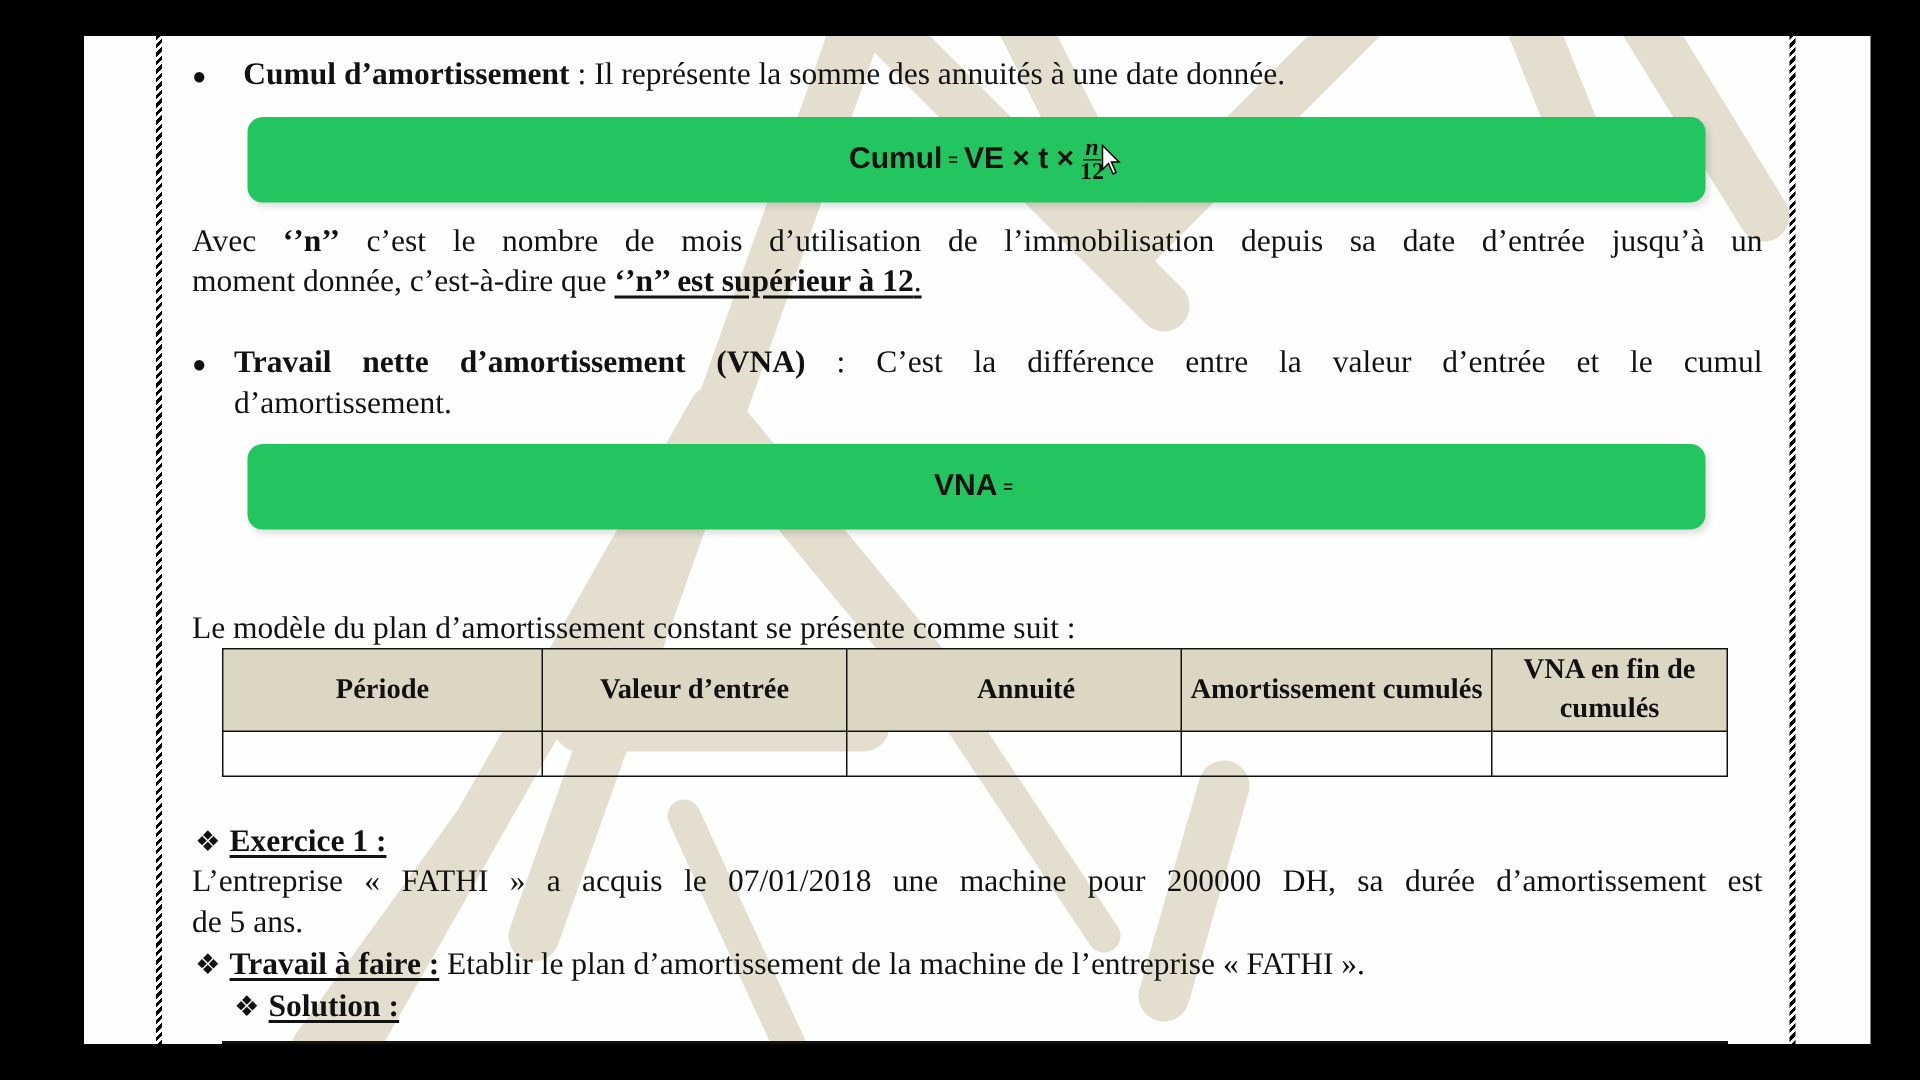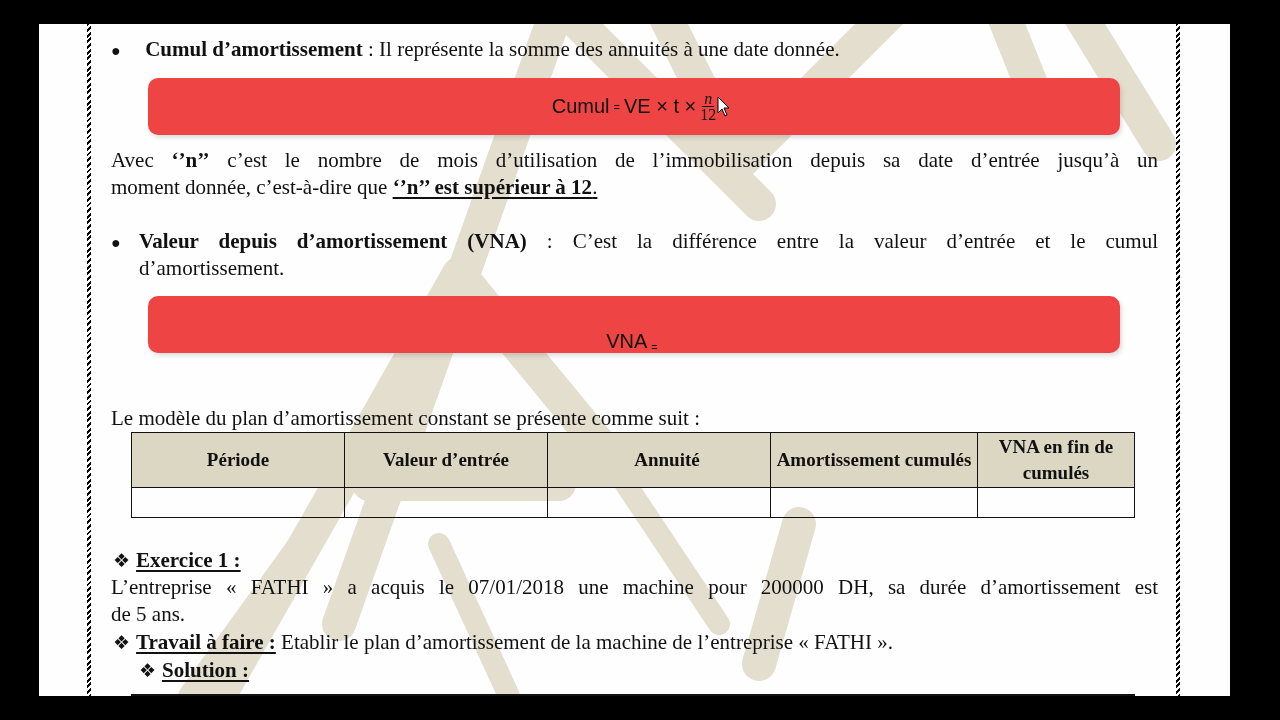--- a/index.html
+++ b/index.html
@@ -1,32 +1,32 @@
 <!DOCTYPE html>
 <html><head>
 <meta charset="utf-8">
 <style>
   html, body { margin:0; padding:0; }
   body { width:1280px; height:720px; background:#000; position:relative; overflow:hidden;
          font-family:"Liberation Serif", serif; color:#111; }
-  .page { position:absolute; left:39px; top:24px; width:1191px; height:672px; background:#fefefe; overflow:hidden; }
+  .page { position:absolute; left:56px; top:24px; width:1191px; height:672px; background:#fefefe; overflow:hidden; }
   .border-l, .border-r { position:absolute; top:0; width:4px; height:672px;
      background: repeating-linear-gradient(135deg,#000 0 2px,#fff 2px 4px); }
   .border-l { left:48px; }
   .border-r { left:1137px; }
   .watermark { position:absolute; left:0; top:0; width:1191px; height:672px; pointer-events:none; }
   .content { position:absolute; left:0; top:0; width:1191px; height:672px; }
   .abs { position:absolute; white-space:nowrap; }
   .txt { font-size:21px; line-height:27px; }
   .bullet { font-size:16px; }
   .b { font-weight:bold; }
   .u { text-decoration:underline; text-underline-offset:3px; text-decoration-thickness:2px; }
-  .formula { position:absolute; background:#ef4444; border-radius:10px; box-shadow: 2px 3px 4px rgba(0,0,0,0.12);
+  .formula { position:absolute; background:#22c55e; border-radius:10px; box-shadow: 2px 3px 4px rgba(0,0,0,0.12);
      display:flex; align-items:center; justify-content:center;
-     font-family:"Liberation Sans", sans-serif; font-weight:normal; font-size:20px; color:#111; }
+     font-family:"Liberation Sans", sans-serif; font-weight:bold; font-size:20px; color:#111; }
   .frac { display:inline-flex; flex-direction:column; align-items:center; margin-left:4px; font-family:"Liberation Serif", serif; font-size:16px; line-height:15px; vertical-align:middle; }
   .frac .num { font-style:italic; border-bottom:1.5px solid #111; padding:0 2px; }
   .eqsmall { font-size:11px; vertical-align:-4px; margin:0 4px; }
   .justify { text-align:justify; text-align-last:justify; white-space:normal; }
   table.plan { position:absolute; left:92px; top:408px; width:1004px; border-collapse:collapse; font-size:19px; }
   table.plan th { background:#dcd7c3; border:1.5px solid #111; font-weight:bold; height:54px; line-height:26px; padding:0 4px; }
   table.plan td { border:1.5px solid #111; height:27px; background:transparent; }
   .diamond { font-size:19px; margin-right:6px; }
   .cursor { position:absolute; }
 </style>
@@ -83,25 +83,25 @@
       <span>Avec </span><span class="b">‘’n’’</span><span> c’est le nombre de mois d’utilisation de l’immobilisation depuis sa date d’entrée jusqu’à un</span>
     </div>
     <div class="abs txt" style="left:72px; top:150px;">
       <span>moment donnée, c’est-à-dire que </span><span class="b u">‘’n’’ est supérieur à 12</span><span class="u">.</span>
     </div>
 
     <div class="abs txt" style="left:72px; top:204px;">
       <span class="bullet">●</span>
     </div>
     <div class="abs txt justify" style="left:100px; top:204px; width:1019px;">
-      <span class="b">Valeur depuis d’amortissement (VNA)</span><span> : C’est la différence entre la valeur d’entrée et le cumul</span>
+      <span class="b">Travail nette d’amortissement (VNA)</span><span> : C’est la différence entre la valeur d’entrée et le cumul</span>
     </div>
     <div class="abs txt" style="left:100px; top:231px;">d’amortissement.</div>
 
-    <div class="formula" style="left:109px; top:272px; width:972px; height:57px;align-items:flex-end;">
+    <div class="formula" style="left:109px; top:272px; width:972px; height:57px;">
       <span>VNA</span>
       <span class="eqsmall">=</span>
     </div>
 
     <div class="abs txt" style="left:72px; top:381px;">Le modèle du plan d’amortissement constant se présente comme suit :</div>
 
     <table class="plan">
       <thead>
         <tr>
           <th style="width:204px;">Période</th>

